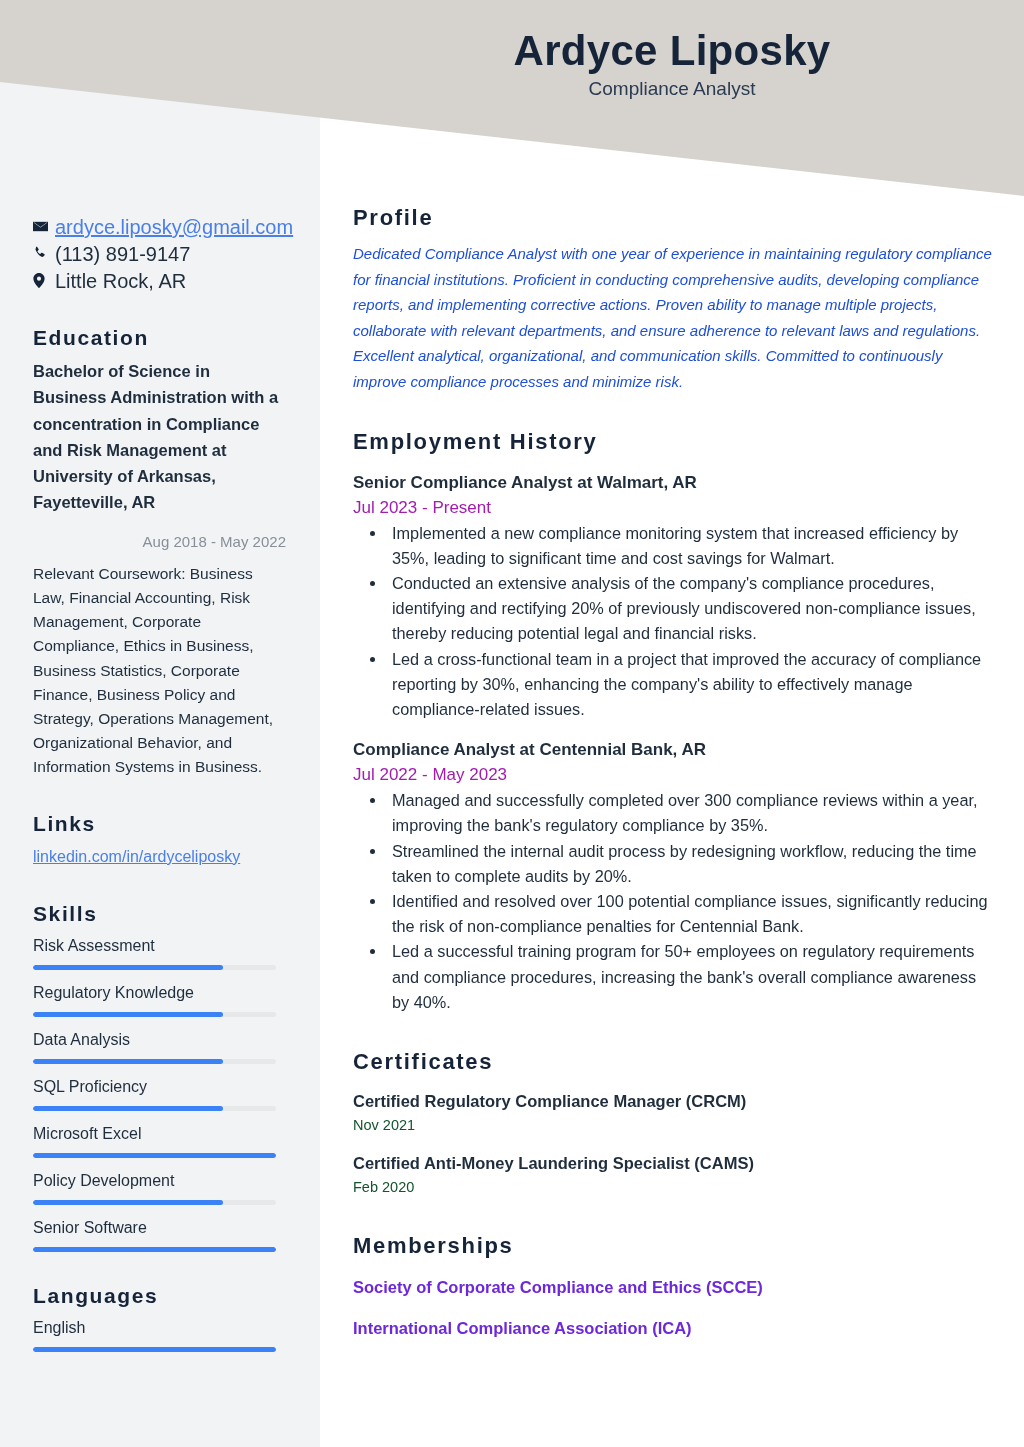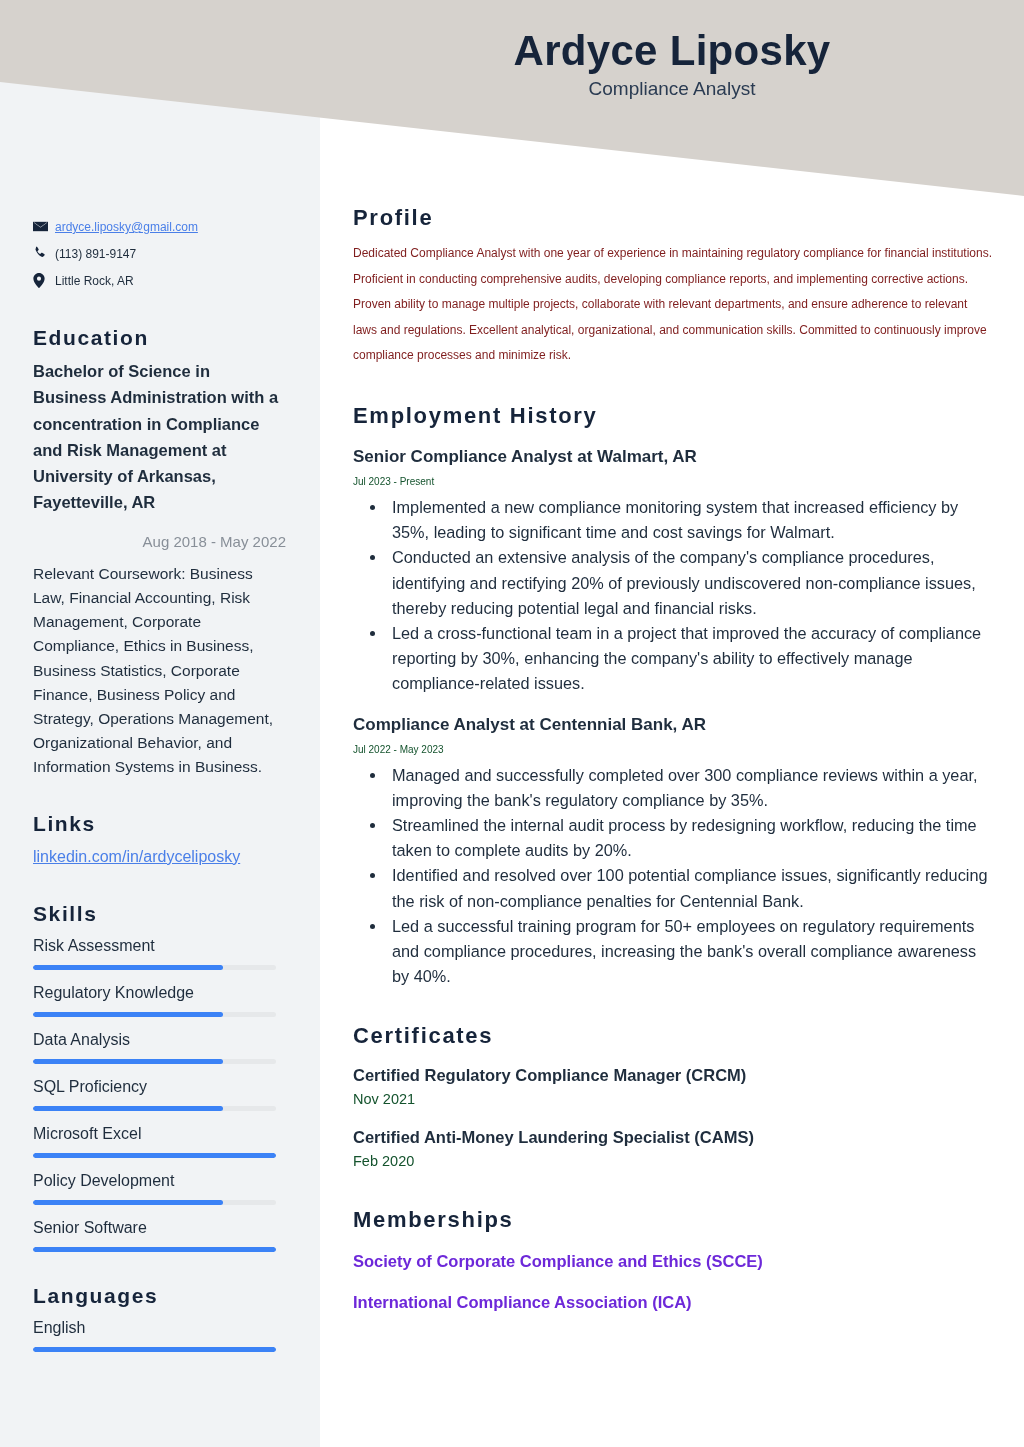--- a/index.html
+++ b/index.html
@@ -42,21 +42,21 @@
     font-size:19px; color:#2a3b52; margin-top:2px; line-height:1.2;
   }
 
   
   .side-content {
     position:absolute; left:0; top:0; width:320px; z-index:5;
     padding:214px 34px 0 33px;
   }
   .contact-row {
     display:flex; align-items:flex-start;
-    font-size:12px; line-height:26px; color:#1f2d3d;
+    font-size:20px; line-height:26px; color:#1f2d3d;
     margin-bottom:1px;
   }
   .contact-ico {
     width:22px; flex:0 0 22px; display:flex; align-items:center;
     justify-content:flex-start; padding-top:5px; color:#16243a;
   }
   .contact-ico svg { display:block; }
   .contact-link { color:#4a7fe8; text-decoration:underline; }
   .contact-text { color:#1f2d3d; }
 
@@ -83,25 +83,25 @@
 
   
   .main {
     position:absolute; left:320px; top:0; width:704px; z-index:5;
     padding:205px 30px 0 33px;
   }
   .main-h {
     font-size:22px; font-weight:bold; color:#16243a;
     letter-spacing:1.7px; margin-bottom:10px;
   }
-  .profile-p { font-size:12px; line-height:25.6px; color:#7f1d1d; }
+  .profile-p { font-size:15px; line-height:25.6px; color:#1d4ed8;font-style:italic; }
 
   .sec-gap { margin-top:34px; }
   .job-h { font-size:17px; font-weight:bold; color:#1f2d3d; line-height:25px; }
-  .job-date { font-size:10px; color:#14532d; line-height:23px; margin-top:1px; }
+  .job-date { font-size:17px; color:#a21caf; line-height:23px; margin-top:1px; }
   ul.bullets { margin:2px 0 0 0; padding-left:34px; }
   ul.bullets li {
     font-size:16.3px; line-height:25.2px; color:#1f2d3d;
     margin-bottom:0; padding-left:5px;
   }
   .job-block { margin-top:15px; }
   .job-block:first-of-type { margin-top:4px; }
 
   .cert-item { margin-top:14px; }
   .cert-item:first-of-type { margin-top:4px; }

